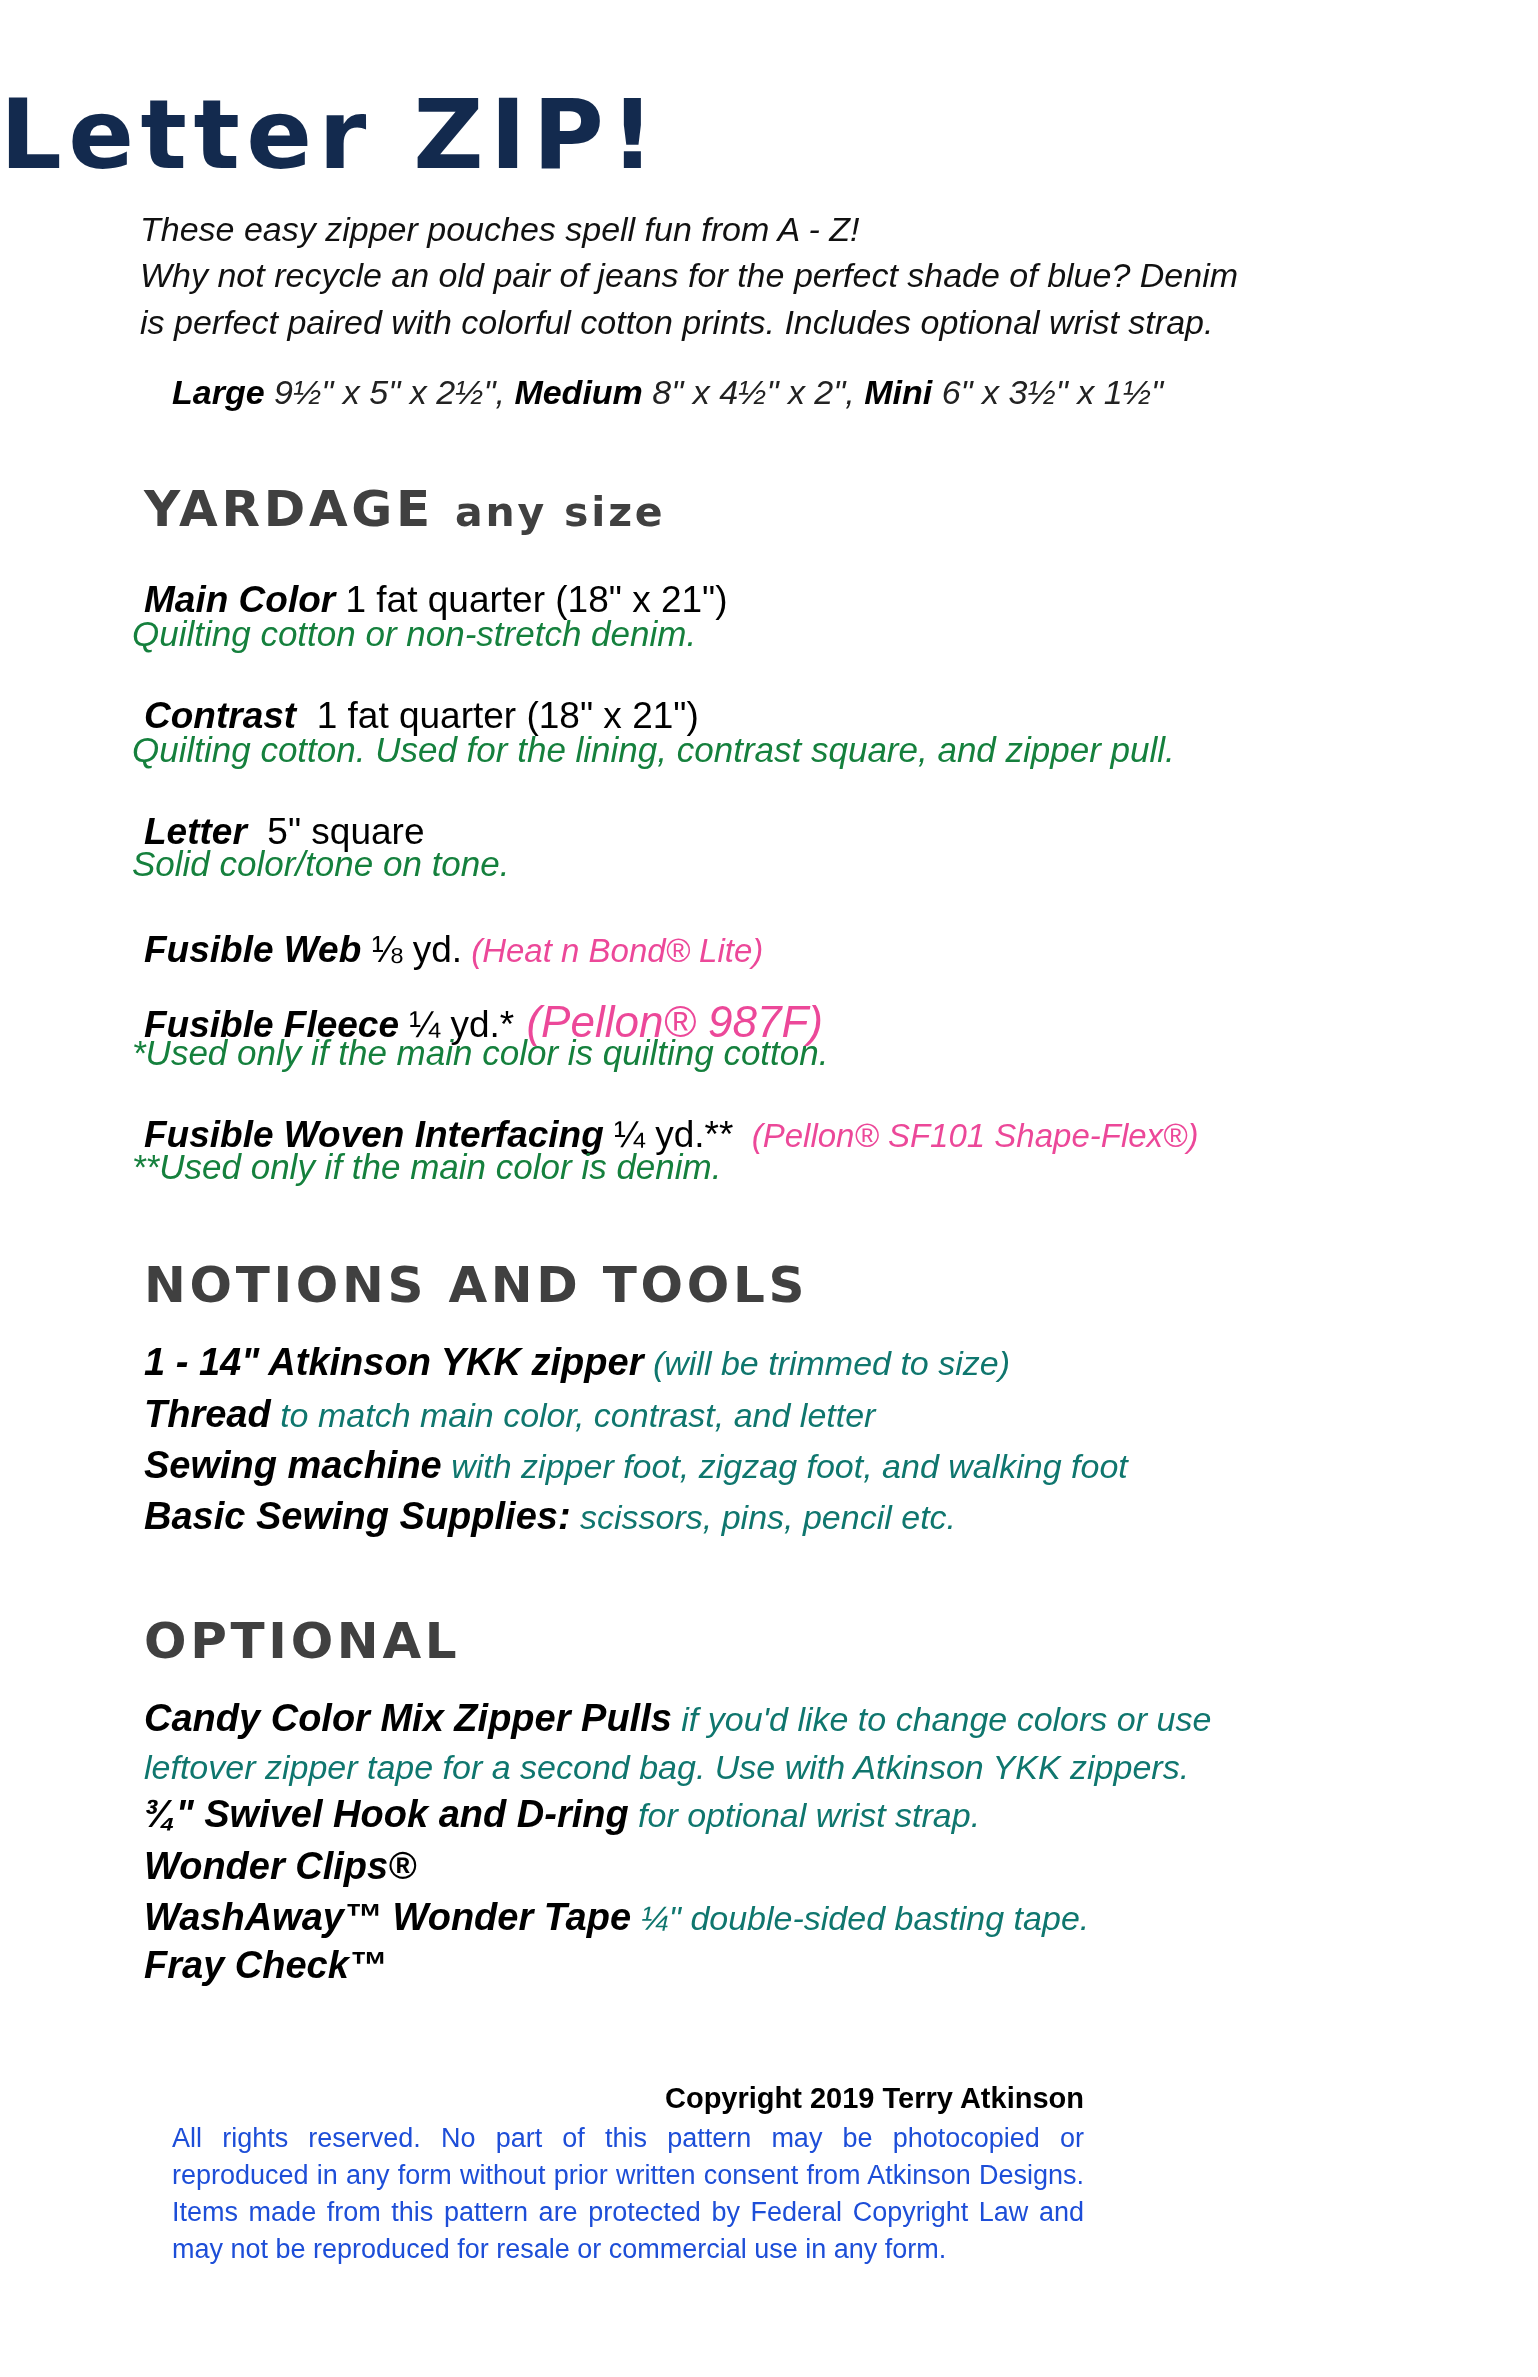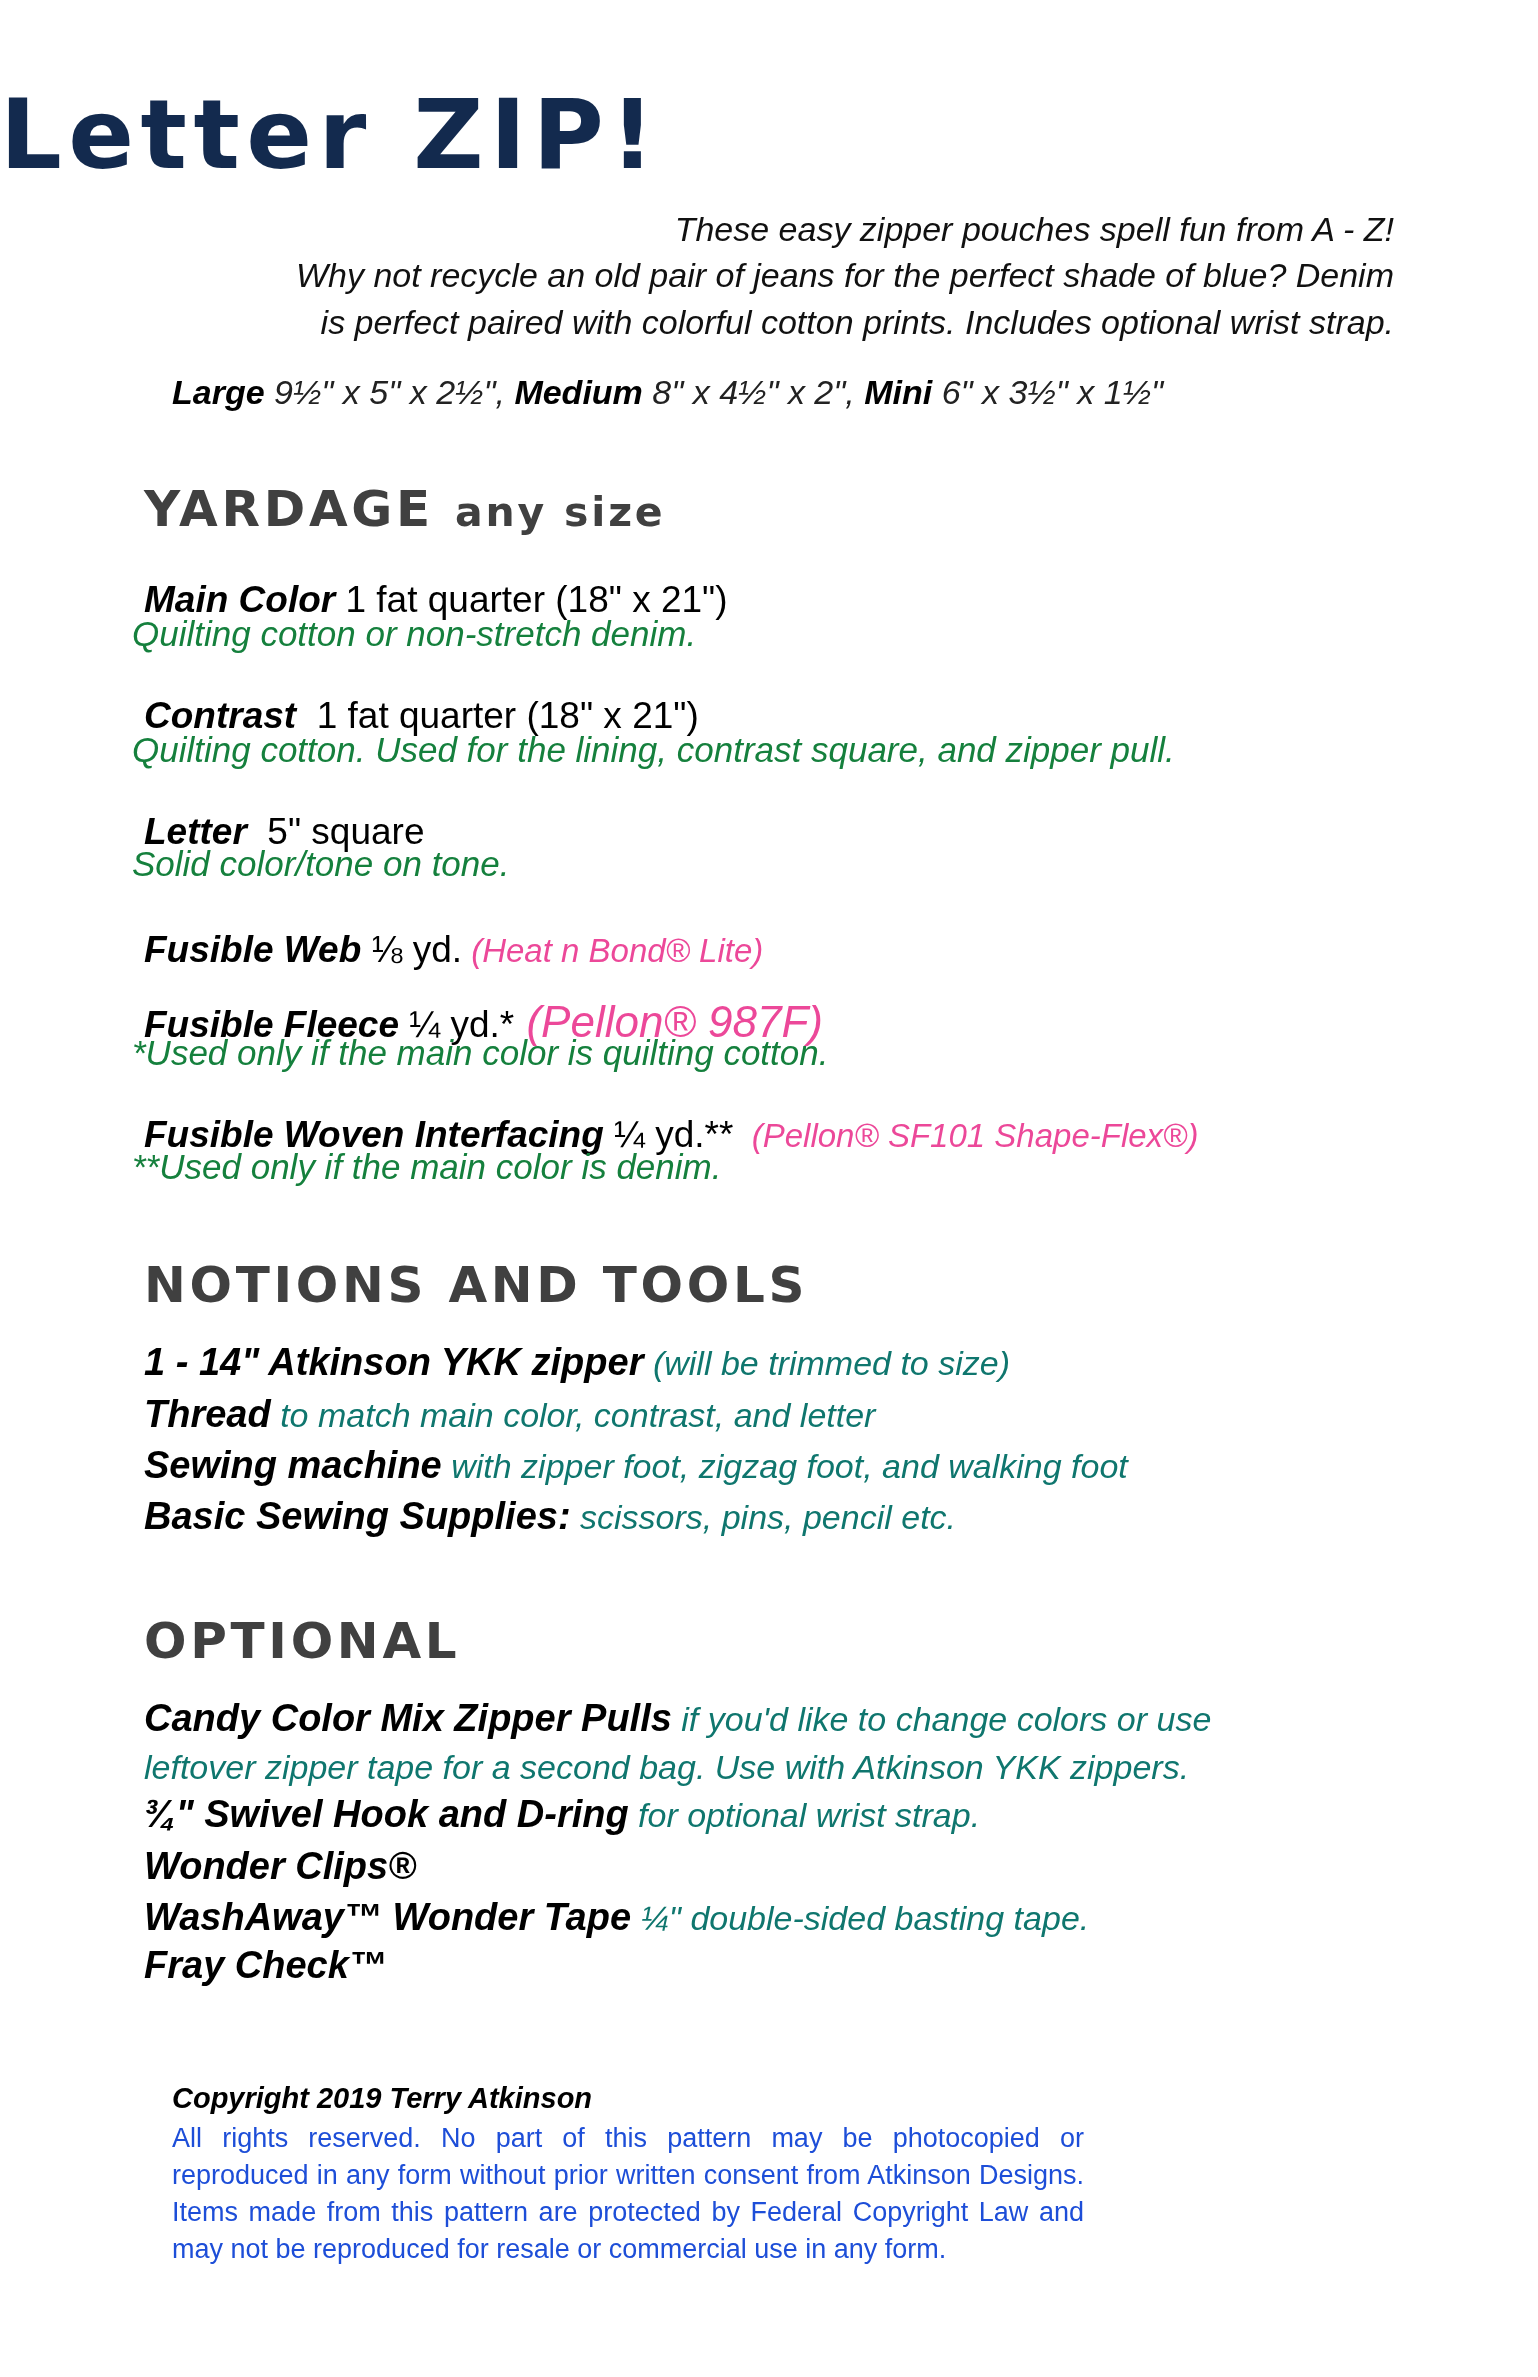--- a/index.html
+++ b/index.html
@@ -2,38 +2,38 @@
 <html style="font-size:15px"><head>
 <meta charset="utf-8">
 <style>
   html, body { margin:0; padding:0; background:#ffffff; }
   body { width:1538px; height:2377px; position:relative; overflow:hidden;
          font-family:"Liberation Sans", sans-serif; color:#111111; }
   .abs { position:absolute; white-space:nowrap; }
   .title { left:0; width:1473px; text-align:left; top:86px;
            font-family:"DejaVu Sans", sans-serif; font-weight:bold;
            font-size:97px; letter-spacing:6.5px; color:#132a4e; line-height:1; }
-  .intro { left:140px; width:1254px; text-align:right; font-style:italic;
+  .intro { left:140px; width:1254px; text-align:left; font-style:italic;
            font-size:34px; line-height:1; color:#111; }
   .sizes { left:172px; font-size:34px; line-height:1; font-style:italic; color:#222; }
   .sizes b { font-style:italic; font-weight:bold; color:#000; }
   .sizes .v { font-weight:normal; }
   .h2 { left:144px; font-family:"DejaVu Sans", sans-serif; font-weight:bold;
         font-size:50px; letter-spacing:3.7px; color:#404040; line-height:1; }
   .h2 small { font-size:41px; letter-spacing:2.8px; }
   .item { left:144px; font-size:37px; line-height:1; color:#000;margin-top:16px; }
   .item .k { font-weight:bold; font-style:italic; }
   .item .q { font-weight:normal; font-style:normal; }
   .item .i { font-style:italic; font-weight:normal; color:#ec4899; }
   .note { left:132px; font-size:35px; line-height:1; font-style:italic; color:#15803d; }
   .list { left:144px; font-size:38px; line-height:1; color:#000; }
   .list .k { font-weight:bold; font-style:italic; }
   .list .i { font-style:italic; font-weight:normal; font-size:34px; color:#0f766e; }
-  .copy-h { left:172px; width:912px; text-align:left; top:2084px;
-            font-weight:bold; font-style:italic; font-size:29px; line-height:1; color:#000; }
+  .copy-h { left:172px; width:912px; text-align:right; top:2084px;
+            font-weight:bold; font-size:29px; line-height:1; color:#000; }
   .legal { left:172px; width:912px; top:2120px; font-size:27px; line-height:37px;
            text-align:justify; text-align-last:left; color:#1d4ed8; white-space:normal; }
 </style>
 </head>
 <body>
 
 <div class="abs title">Letter ZIP!</div>
 <div class="abs intro" style="top:212px;">These easy zipper pouches spell fun from A - Z!</div>
 <div class="abs intro" style="top:258px;">Why not recycle an old pair of jeans for the perfect shade of blue?  Denim</div>
 <div class="abs intro" style="top:305px;">is perfect paired with colorful cotton prints. Includes optional wrist strap.</div>

